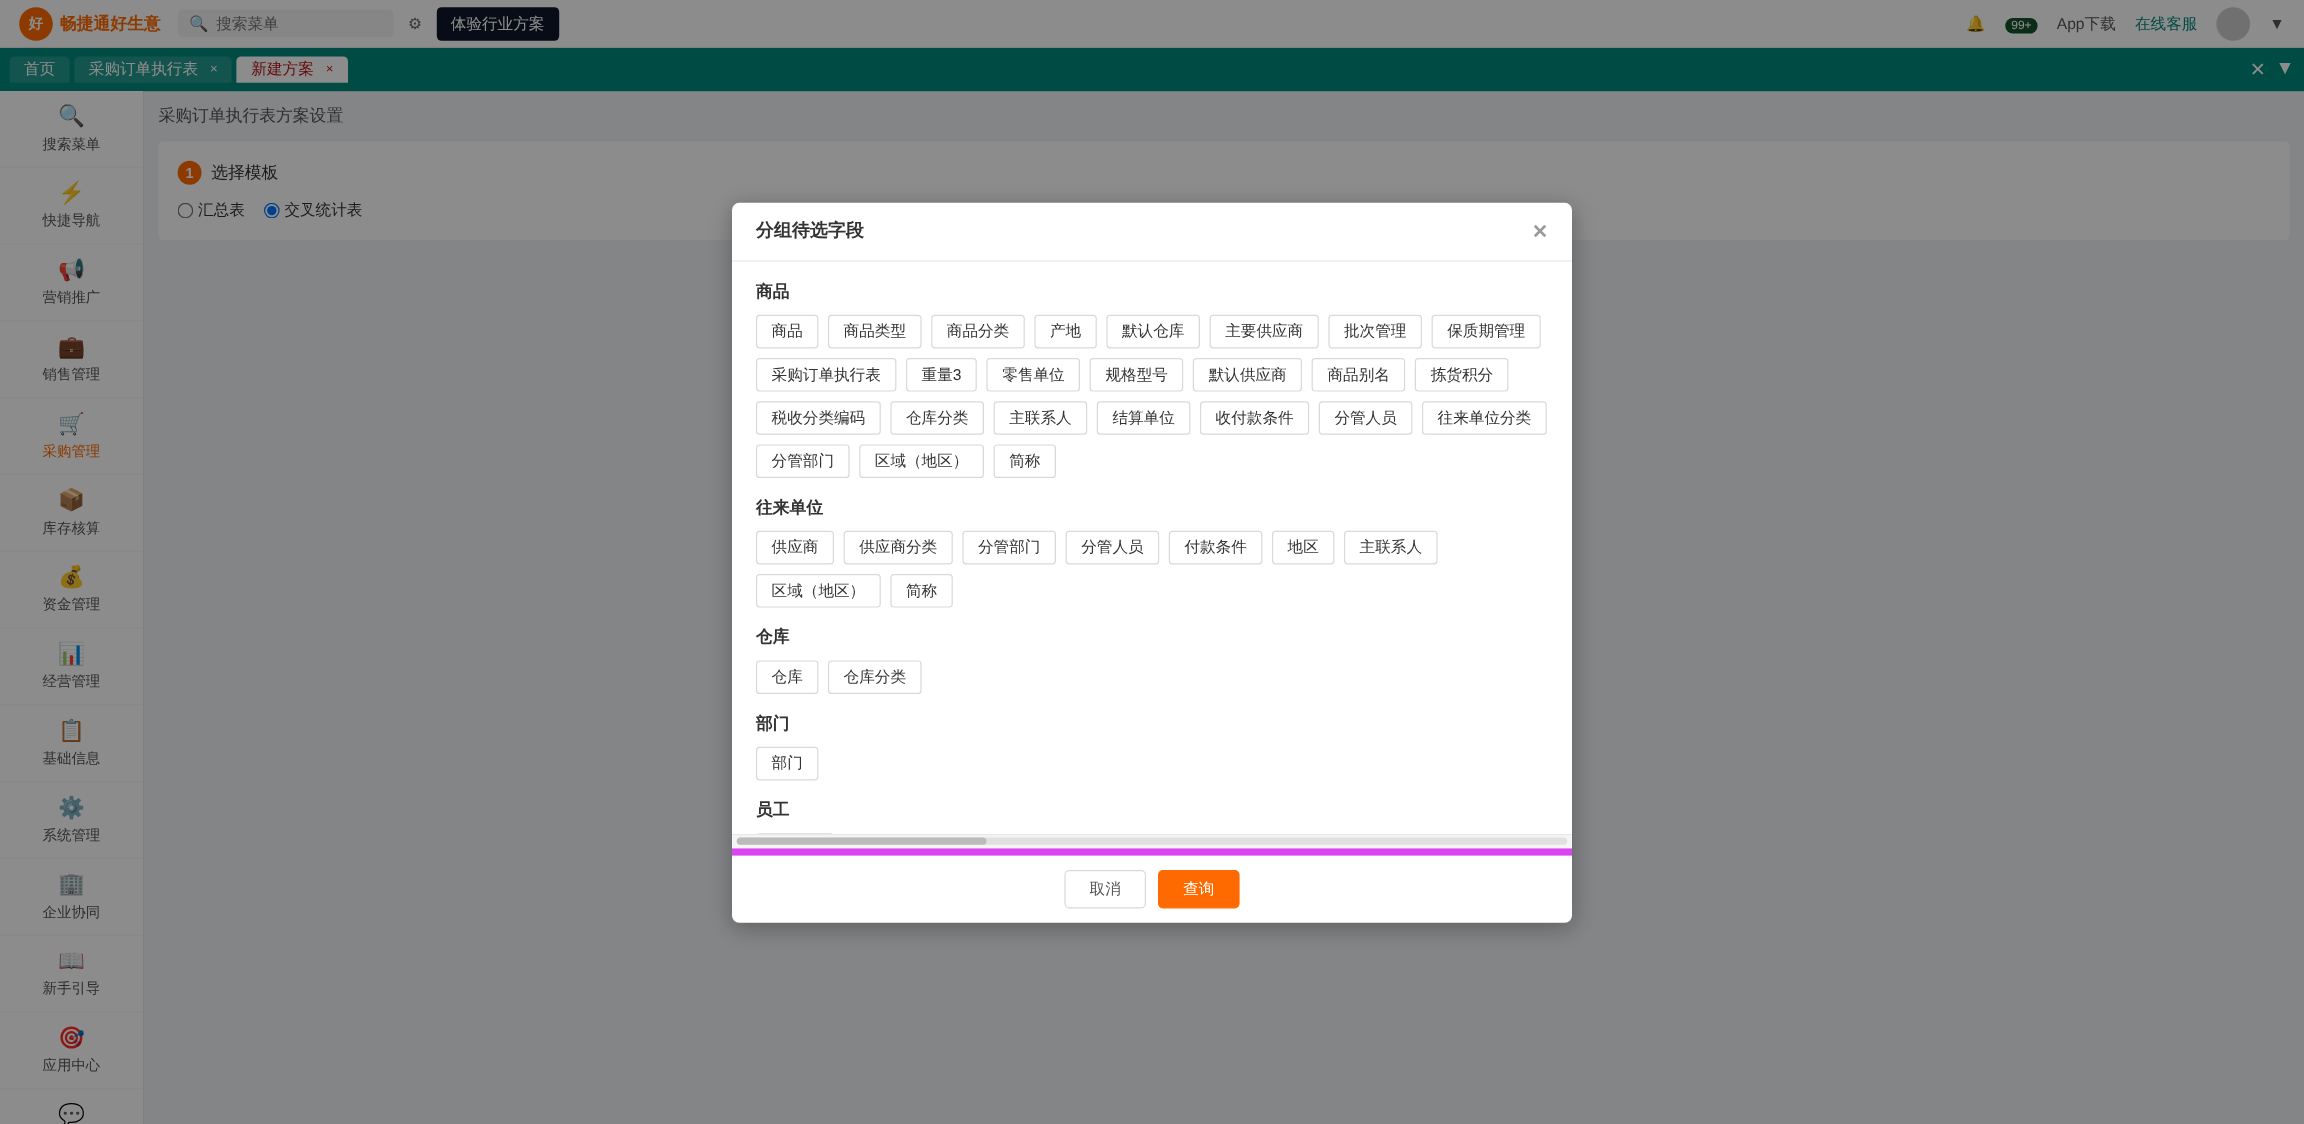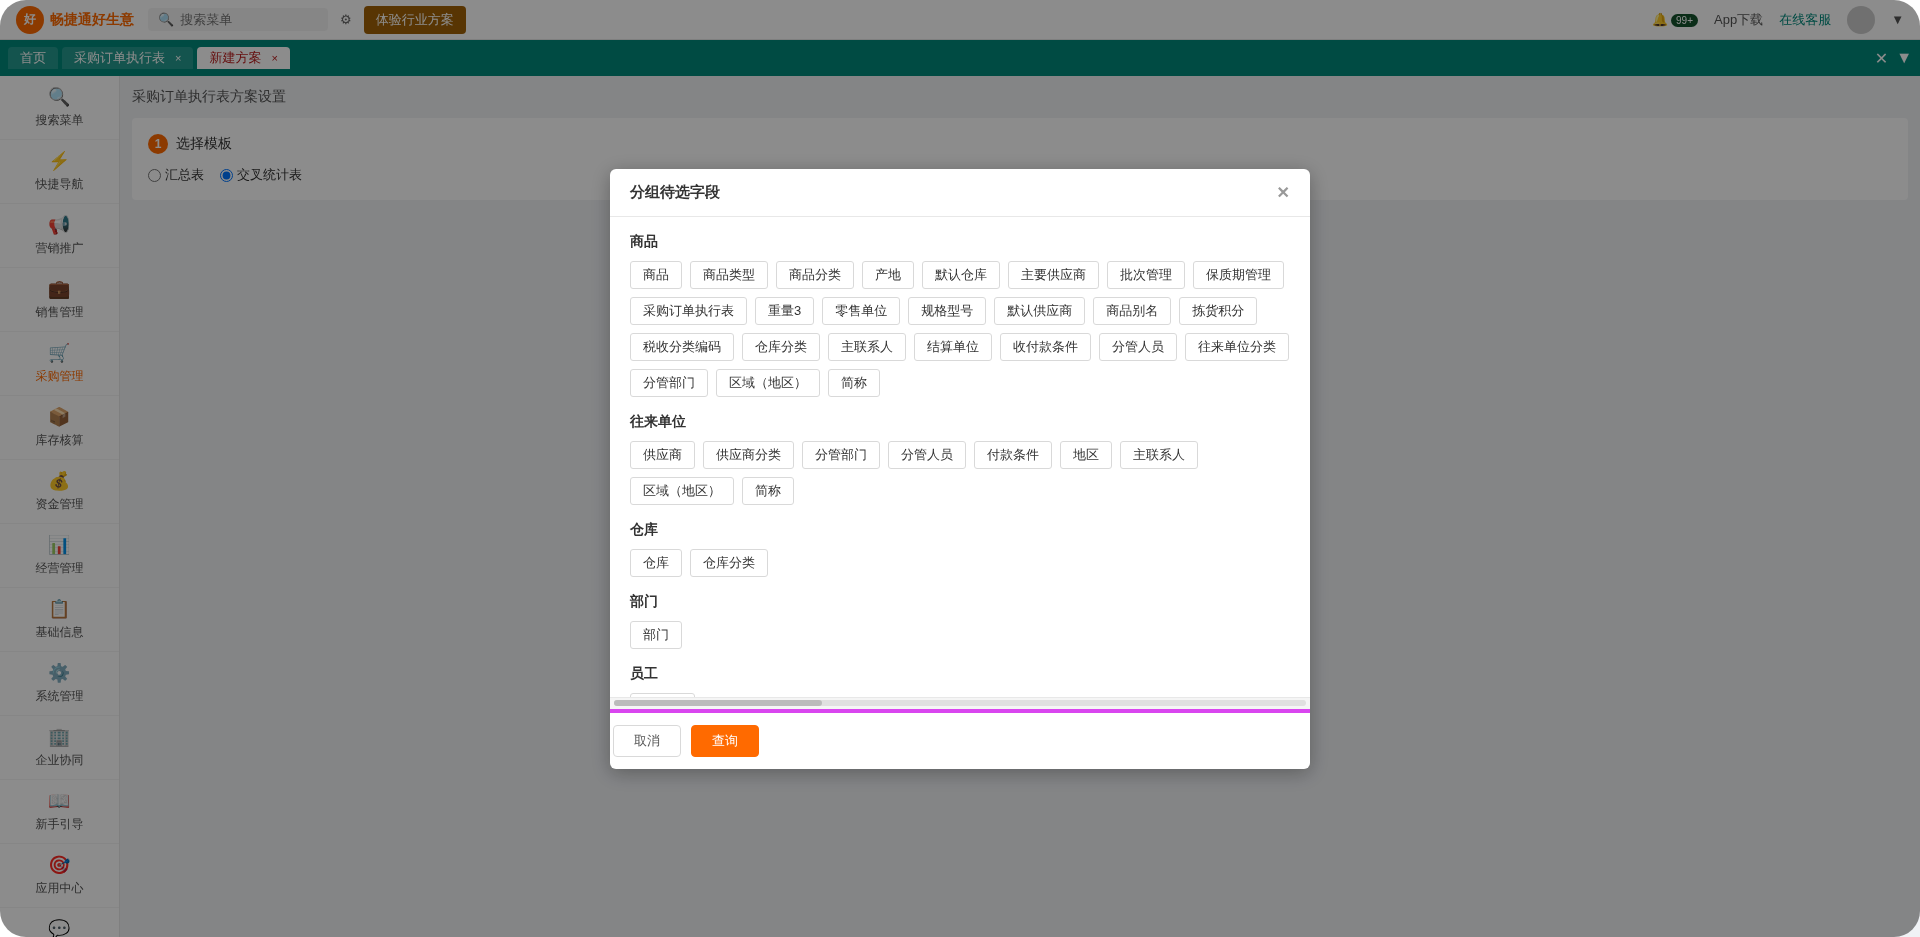--- a/index.html
+++ b/index.html
@@ -17,22 +17,22 @@
       position: fixed;
       top: 0; left: 0; right: 0;
       z-index: 100;
     }
     .top-header-left { display: flex; align-items: center; gap: 12px; }
     .logo-area { display: flex; align-items: center; gap: 6px; color: #ff6a00; font-weight: bold; font-size: 14px; width: 120px; }
     .logo-icon { width: 28px; height: 28px; background: #ff6a00; border-radius: 50%; display: flex; align-items: center; justify-content: center; color: white; font-size: 12px; font-weight: bold; }
     .search-bar { display: flex; align-items: center; background: #f5f5f5; border-radius: 4px; padding: 4px 10px; gap: 6px; width: 180px; }
     .search-bar input { border: none; background: transparent; outline: none; font-size: 13px; width: 130px; }
     .top-header-right { display: flex; align-items: center; gap: 16px; font-size: 13px; color: #555; }
-    .badge { background: #14532d; color: white; border-radius: 10px; padding: 1px 5px; font-size: 10px; margin-left: 2px; text-align: center; }
-    .try-btn { background: #a16207; color: white; border: none; border-radius: 4px; padding: 5px 12px; cursor: pointer; font-size: 13px; }
+    .badge { background: #14532d; color: white; border-radius: 10px; padding: 1px 5px; font-size: 10px; margin-left: 16px; text-align: center; }
+    .try-btn { background: #0f172a; color: white; border: none; border-radius: 4px; padding: 5px 12px; cursor: pointer; font-size: 13px; }
     .avatar { width: 28px; height: 28px; background: #ccc; border-radius: 50%; }
 
     
     .tab-bar {
       position: fixed;
       top: 40px; left: 0; right: 0;
       height: 36px;
       background: #00897b;
       display: flex;
       align-items: center;
@@ -101,21 +101,20 @@
 
     
     .modal-overlay {
       position: fixed;
       top: 0; left: 0; right: 0; bottom: 0;
       background: rgba(0,0,0,0.45);
       z-index: 200;
       display: flex;
       align-items: center;
       justify-content: center;
-      border-radius: 26px;
     }
     .modal {
       background: #fff;
       border-radius: 6px;
       width: 700px;
       max-height: 600px;
       display: flex;
       flex-direction: column;
       box-shadow: 0 4px 20px rgba(0,0,0,0.3);
     }
@@ -130,24 +129,24 @@
       flex-shrink: 0;
     }
     .modal-close { cursor: pointer; font-size: 16px; color: #999; }
     .modal-body {
       flex: 1;
       overflow-y: auto;
       padding: 16px 20px;
     }
     .modal-footer {
       display: flex;
-      justify-content: flex-start;
+      justify-content: center;
       gap: 10px;
       padding: 12px 3px;
-      border-top: 4px solid #d946ef;
+      border-top: 6px solid #d946ef;
       flex-shrink: 0;
     }
 
     
     .section-title {
       font-size: 14px;
       font-weight: 600;
       color: #333;
       margin-bottom: 10px;
       margin-top: 16px;

